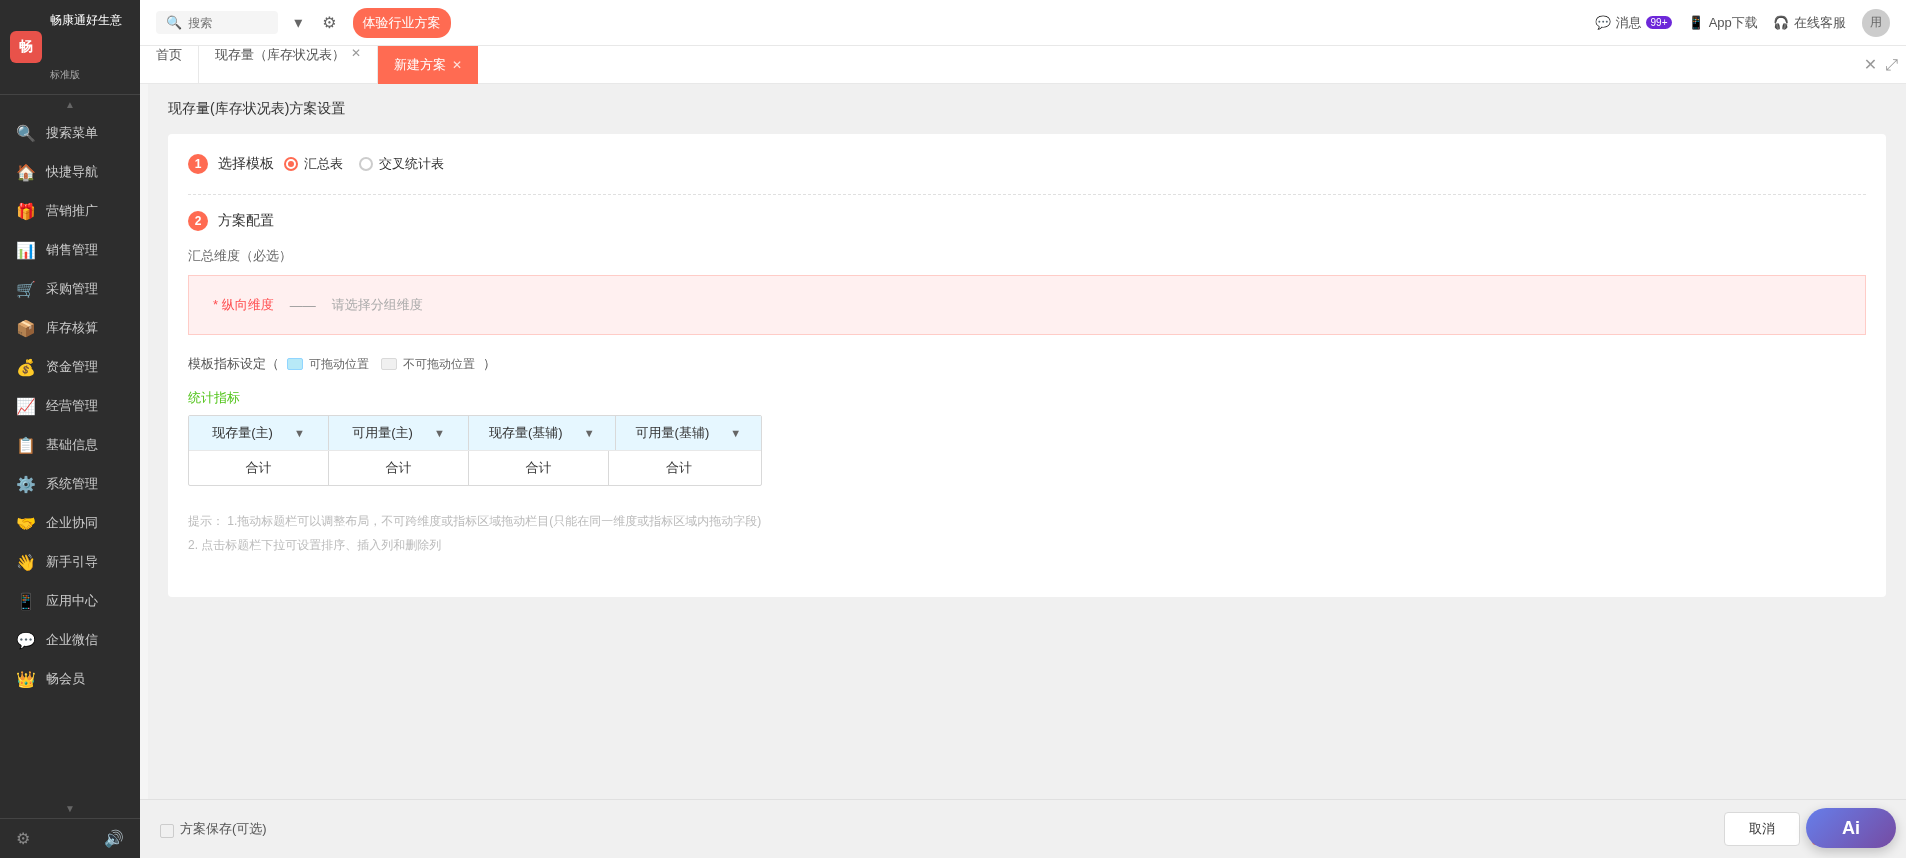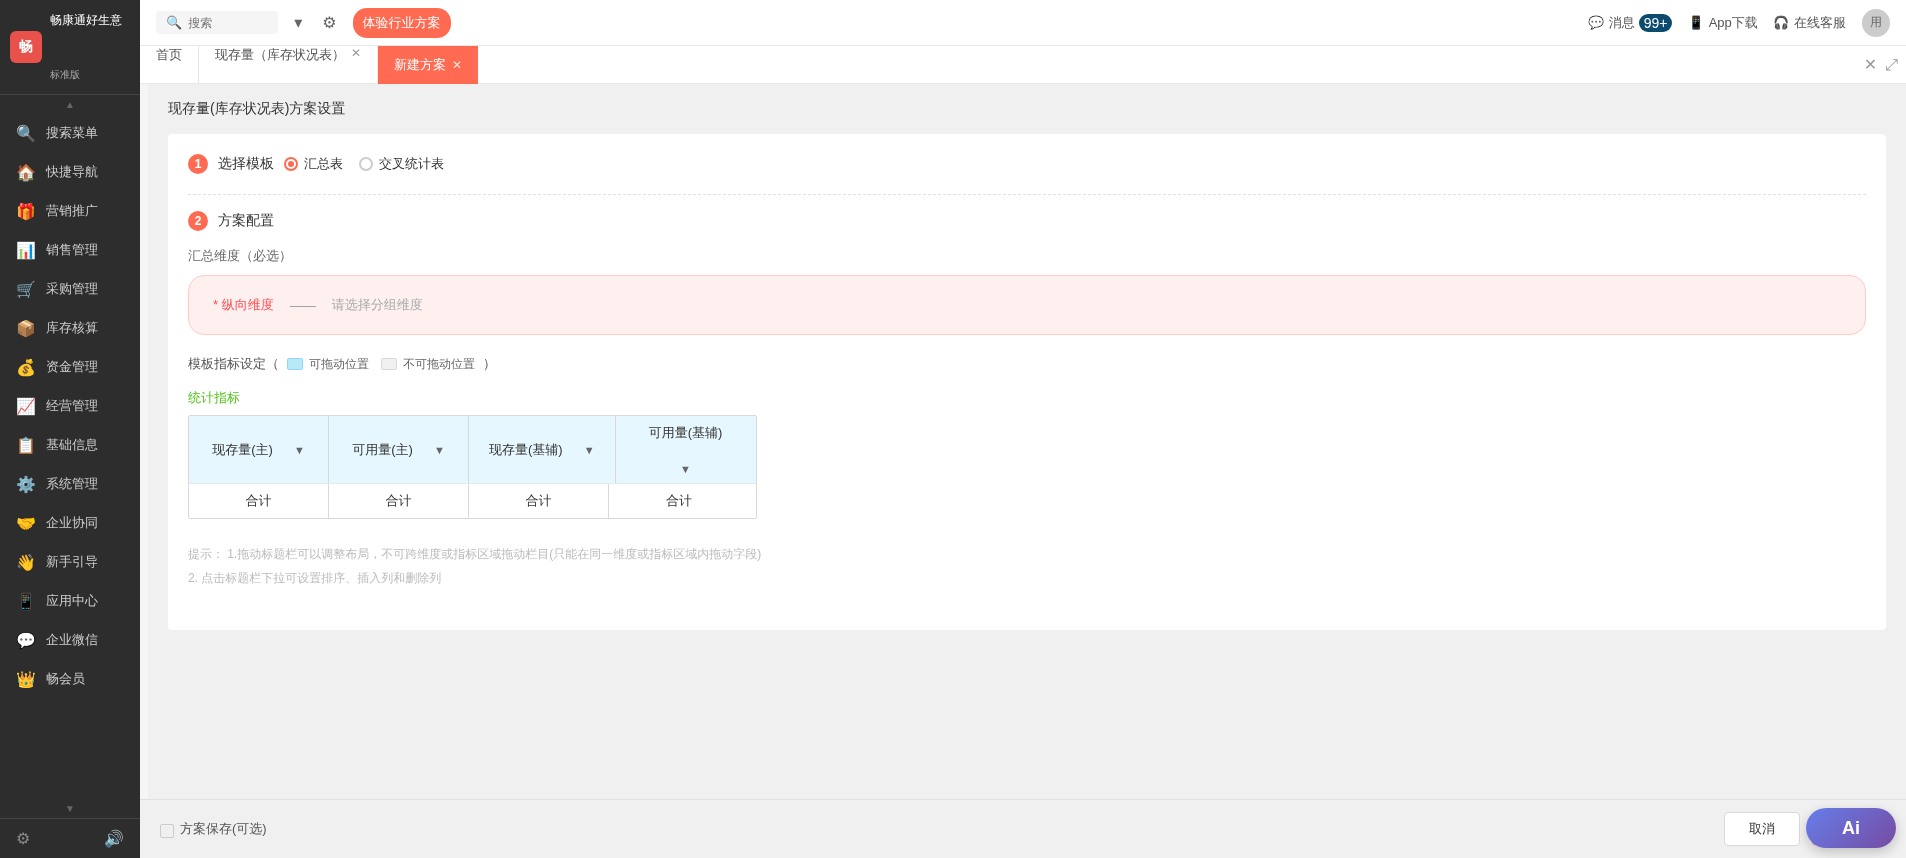--- a/index.html
+++ b/index.html
@@ -64,22 +64,22 @@
     .topbar-search input { border: none; background: transparent; outline: none; font-size: 12px; color: #999; width: 80px; }
     .topbar-icon-btn { color: #666; cursor: pointer; font-size: 16px; padding: 4px; }
     .topbar-btn-primary {
       background: #ff6b52; color: white; border: none; border-radius: 14px;
       padding: 6px 10px; font-size: 13px; cursor: pointer;
     }
     .topbar-spacer { flex: 1; }
     .topbar-right { display: flex; align-items: center; gap: 16px; }
     .topbar-right-item { display: flex; align-items: center; gap: 4px; color: #555; font-size: 13px; cursor: pointer; }
     .badge {
-      background: #0c4a6e; color: white; border-radius: 10px;
-      padding: 1px 5px; font-size: 14px; min-width: 18px; text-align: center;
+      background: #6d28d9; color: white; border-radius: 10px;
+      padding: 1px 5px; font-size: 10px; min-width: 18px; text-align: center;
     }
     .user-avatar {
       width: 28px; height: 28px; border-radius: 50%; background: #ccc;
       display: flex; align-items: center; justify-content: center;
       font-size: 12px; color: #666;
     }
 
     
     .tabs-bar {
       display: flex; align-items: center; background: #fff;
@@ -129,21 +129,21 @@
     .radio-dot.checked::after {
       content: ''; width: 6px; height: 6px; background: #ff6b52; border-radius: 50%;
     }
 
     
     .section-divider { border: none; border-top: 1px dashed #e0e0e0; margin: 16px 0; }
 
     
     .dimension-label { font-size: 13px; color: #666; margin-bottom: 10px; }
     .dimension-box {
-      background: #fff0f0; border: 1px solid #ffccc7; border-radius: 16px;
+      background: #fff0f0; border: 1px solid #ffccc7; border-radius: 0;
       padding: 20px 24px; display: flex; align-items: center; gap: 16px;
     }
     .dimension-field-label { color: #ff4d4f; font-size: 13px; }
     .dimension-dash { color: #999; }
     .dimension-placeholder { color: #aaa; font-size: 13px; }
 
     
     .template-indicator { margin-top: 20px; }
     .template-label { font-size: 13px; color: #555; margin-bottom: 10px; display: flex; align-items: center; gap: 8px; }
     .legend-item { display: flex; align-items: center; gap: 6px; font-size: 12px; color: #666; }
@@ -153,21 +153,21 @@
     
     .stats-section { margin-top: 16px; }
     .stats-label { font-size: 13px; color: #52c41a; margin-bottom: 8px; font-weight: 500; }
     .stats-table { border: 1px solid #d9d9d9; border-radius: 2px; overflow: hidden; display: inline-block; }
     .stats-header-row { display: flex; background: #e6f7ff; }
     .stats-header-cell {
       display: flex; align-items: center; gap: 21px;
       padding: 8px 20px; border-right: 1px solid #d9d9d9;
       font-size: 13px; color: #333; min-width: 140px; justify-content: center;
     }
-    .stats-header-cell:last-child { border-right: none; flex-direction: column; }
+    .stats-header-cell:last-child { border-right: none; }
     .stats-data-row { display: flex; border-top: 1px solid #e8e8e8; }
     .stats-data-cell {
       padding: 8px 20px; border-right: 1px solid #d9d9d9;
       font-size: 13px; color: #333; min-width: 140px; text-align: center;
     }
     .stats-data-cell:last-child { border-right: none; }
     .chevron-icon { color: #666; font-size: 11px; }
 
     
     .tips-section { margin-top: 20px; }

